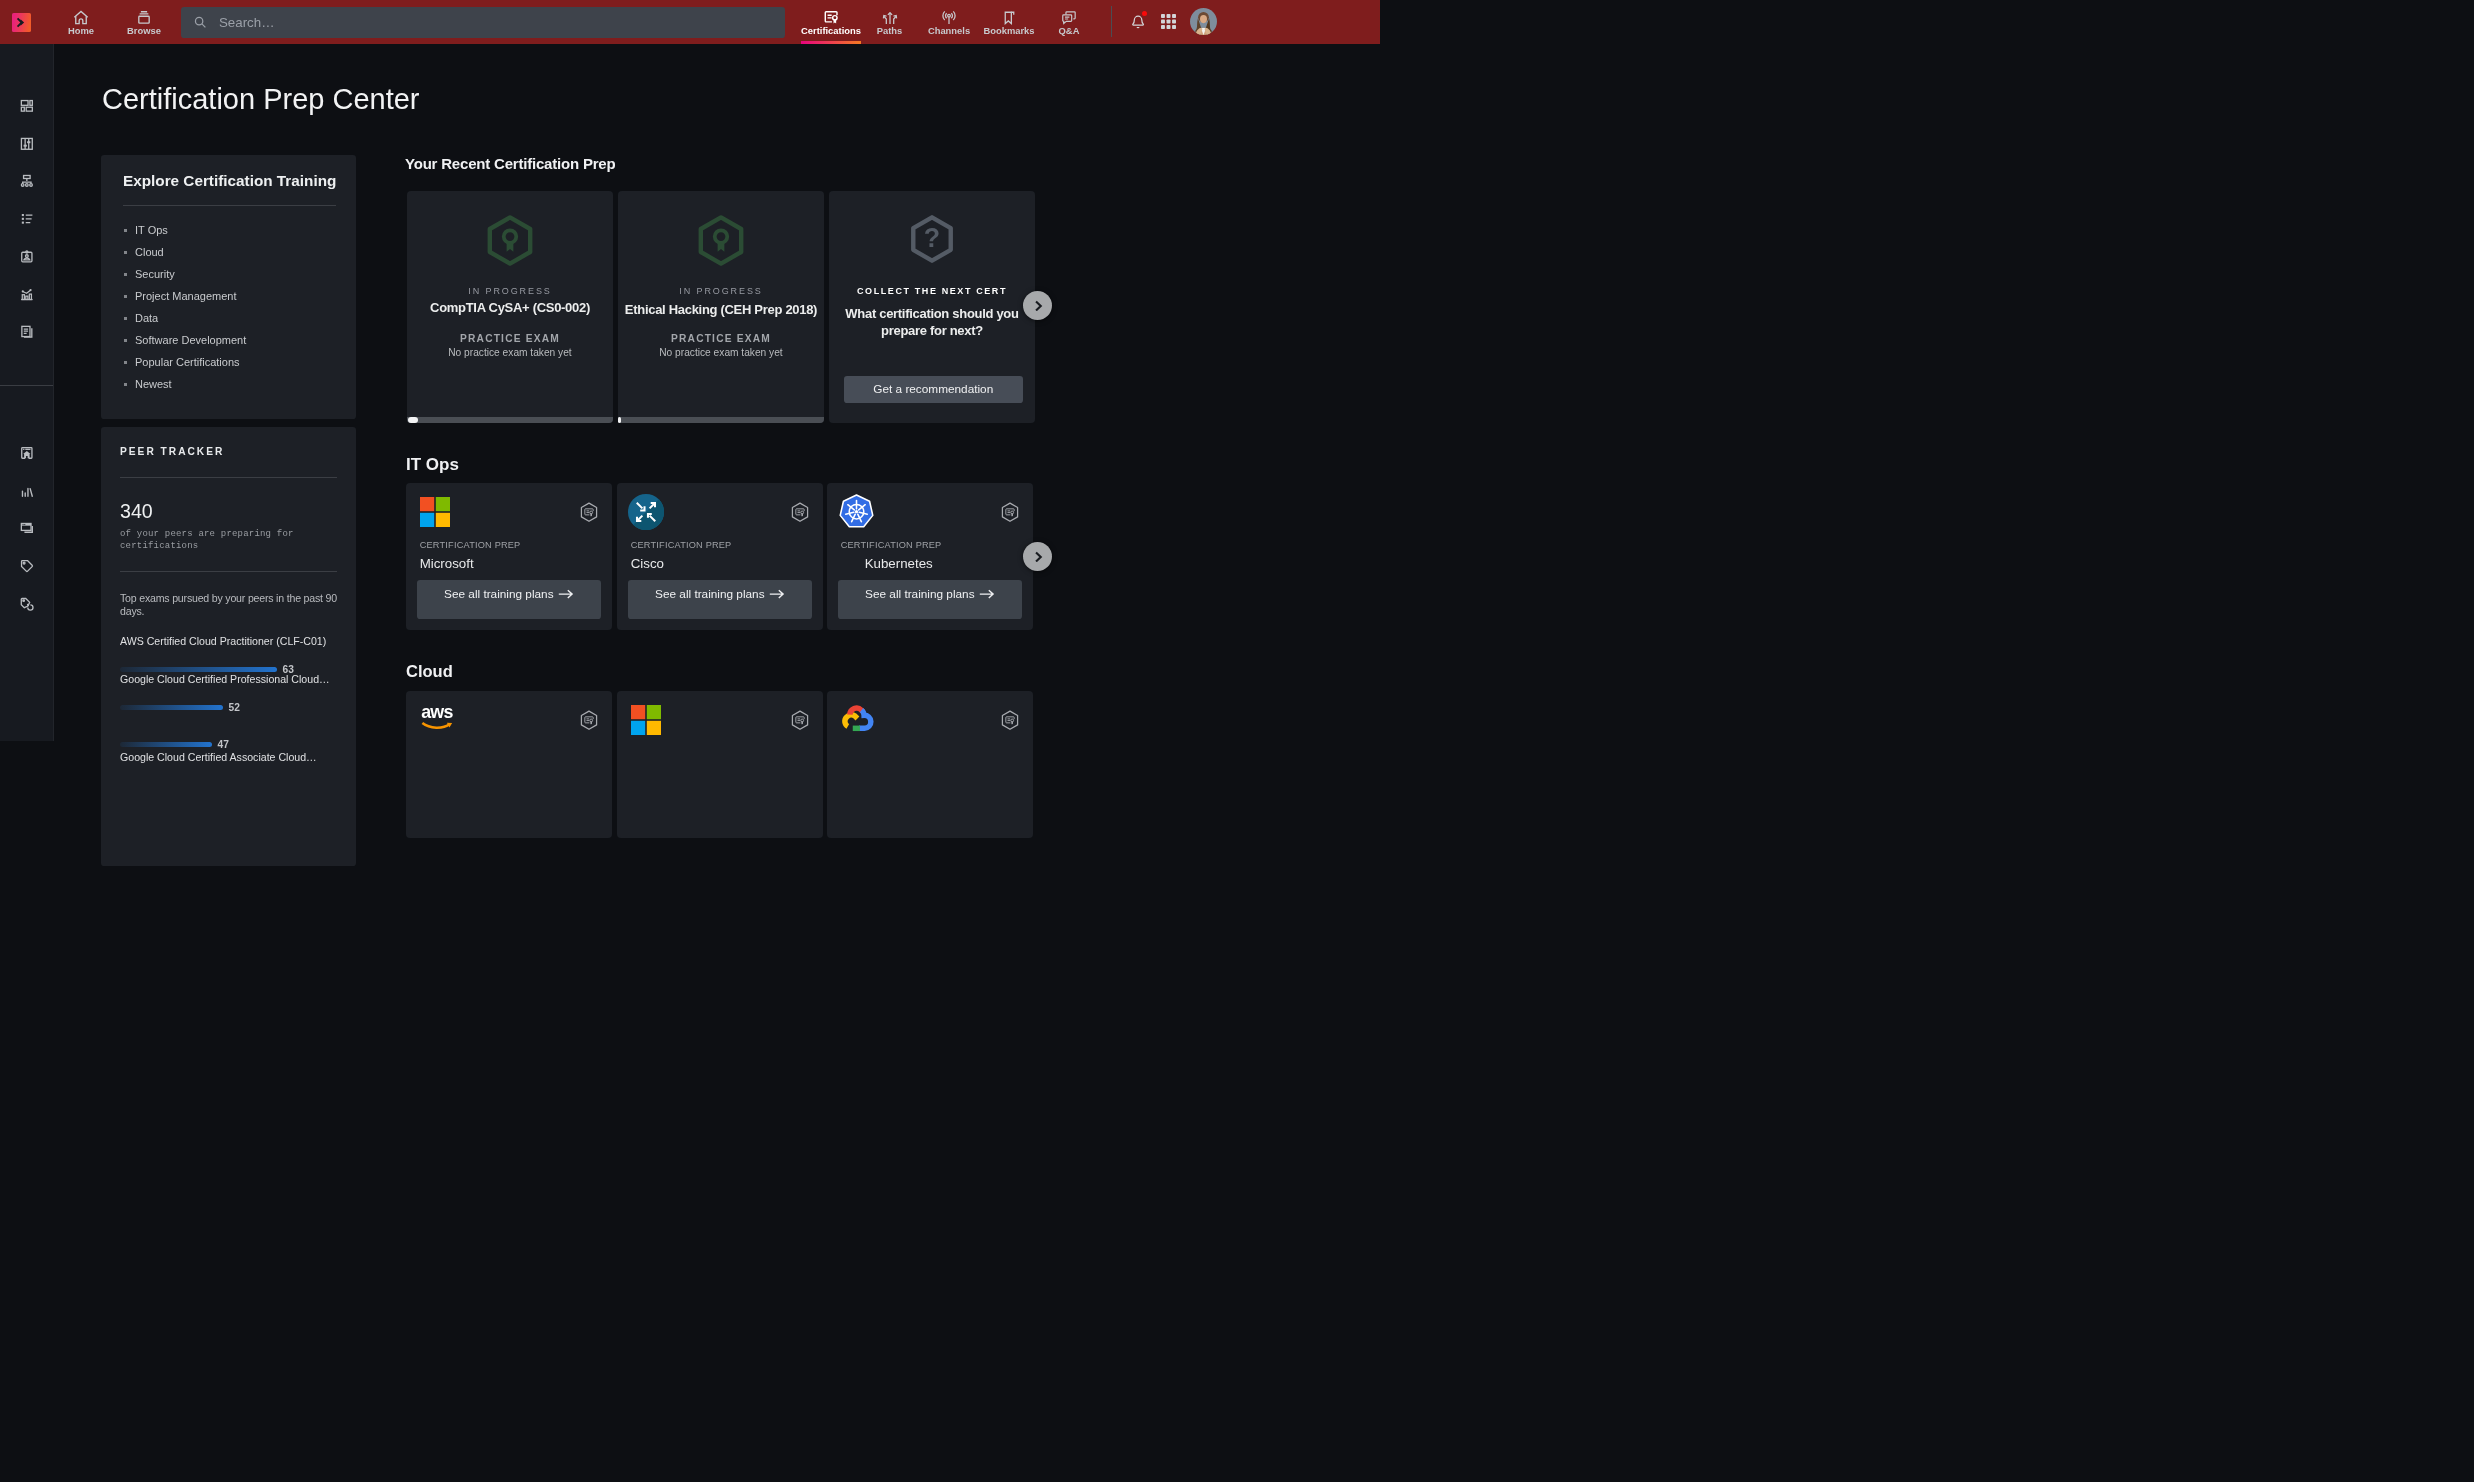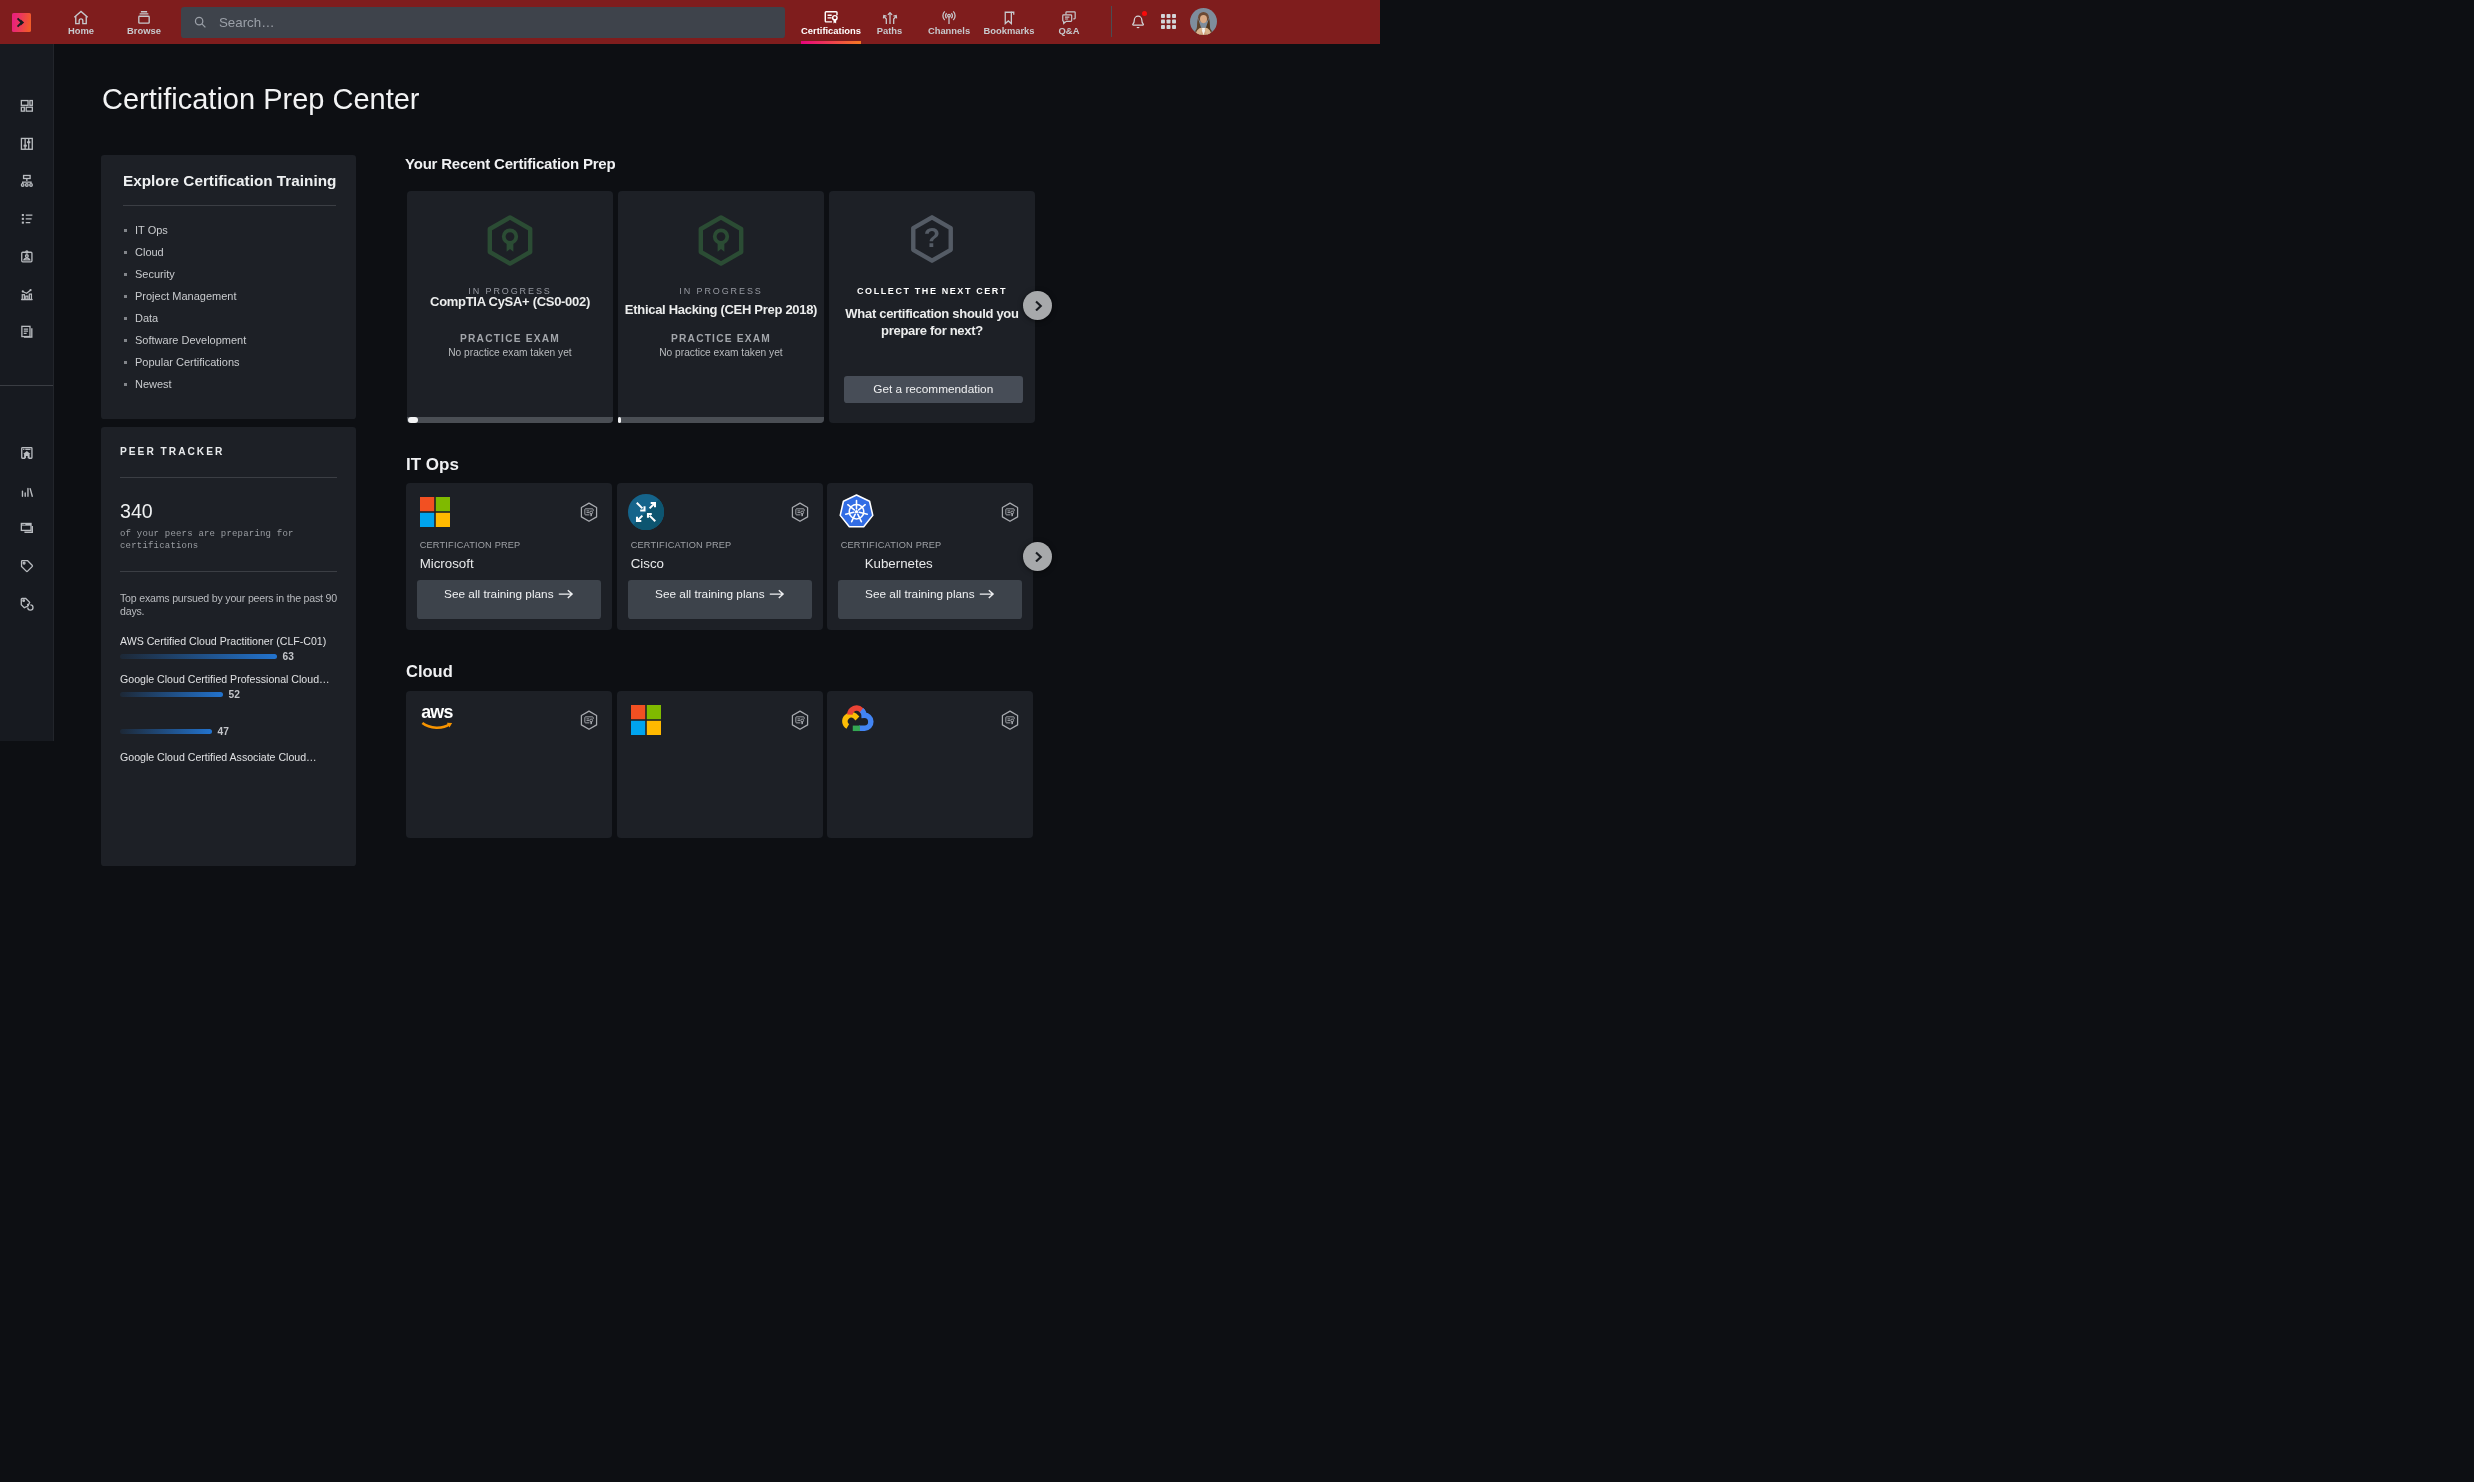--- a/index.html
+++ b/index.html
@@ -39,21 +39,21 @@
   #peer { left:101px; top:427px; width:255px; height:439px; }
   #peer > div { position:absolute; left:19px; right:19px; }
   #peer h3 { position:absolute; left:19px; top:19px; color:#e8eaec; font-size:10.2px; font-weight:bold; letter-spacing:2px; }
   #peer .div1 { top:50px; border-top:0.8px solid #3b3e44; }
   #peer .div2 { top:144px; border-top:0.8px solid #3b3e44; }
   #peer .big { top:75px; color:#eef0f1; font-size:19.6px; line-height:19.6px; font-weight:normal; }
   #peer .mono { top:101px; font-family:"Liberation Mono", monospace; color:#9a9da2; font-size:9px;
     line-height:12px; letter-spacing:0.2px; }
   #peer .topx { top:165px; color:#b9bbbf; font-size:10.6px; letter-spacing:-0.2px; line-height:13.3px; }
   .exam { position:absolute; color:#dfe0e2; font-size:10.6px; line-height:12px; white-space:nowrap; }
-  .brow { position:absolute; display:flex; align-items:center; height:10.2px; }
+  .brow { position:absolute; display:flex; align-items:center; height:10.2px;margin-top:13px; }
   .bar { height:5.1px; border-radius:2.7px; background:linear-gradient(90deg,#1d2836,#2273ce); margin-right:5.5px; }
   .barnum { color:#c3c5c9; font-size:10.2px; font-weight:bold; }
 
   .h2sec { position:absolute; color:#f0f1f3; font-weight:bold; }
   .card { position:absolute; background:#1d2026; border-radius:3.9px; }
   .bigcard { width:206px; height:232px; top:191px; }
   .track { position:absolute; left:0; bottom:0; height:5.9px; width:100%; background:#4a4e54;
     border-radius:0 0 3.9px 3.9px; }
   .thumb { position:absolute; bottom:0; height:5.9px; background:#f2f3f4; border-radius:3.1px; }
   .ip { position:absolute; width:100%; text-align:center; color:#979aa2; font-size:9px; letter-spacing:1.9px; }
@@ -387,21 +387,21 @@
 
 <div class="card bigcard" style="left:407px;">
   <div class="hexwrap" style="top:23.5px;">
       <svg width="47" height="51" viewBox="0 0 60 65" fill="none">
 <path d="M30 3 55.8 17.8v29.4L30 62 4.2 47.2V17.8z" stroke="#2b4c34" stroke-width="5.6" stroke-linejoin="round"></path>
 <circle cx="30" cy="27.5" r="8" stroke="#2b4c34" stroke-width="4.8"></circle>
 <path d="M25.7 34.3v12.6l4.3-3.4 4.3 3.4V34.3z" fill="#2b4c34"></path>
       </svg>
     </div>
   <div class="ip" style="top:95px;">IN PROGRESS</div>
-  <div class="ctitle" style="top:103px;">CompTIA CySA+ (CS0-002)</div>
+  <div class="ctitle" style="top:109px;">CompTIA CySA+ (CS0-002)</div>
   <div class="pexam" style="top:142px;">PRACTICE EXAM</div>
   <div class="nop" style="top:156px;">No practice exam taken yet</div>
   <div class="track"></div>
     <div class="thumb" style="left:1.2px;width:9.4px;"></div>
 </div>
 <div class="card bigcard" style="left:618px;">
   <div class="hexwrap" style="top:23.5px;">
       <svg width="47" height="51" viewBox="0 0 60 65" fill="none">
 <path d="M30 3 55.8 17.8v29.4L30 62 4.2 47.2V17.8z" stroke="#2b4c34" stroke-width="5.6" stroke-linejoin="round"></path>
 <circle cx="30" cy="27.5" r="8" stroke="#2b4c34" stroke-width="4.8"></circle>

